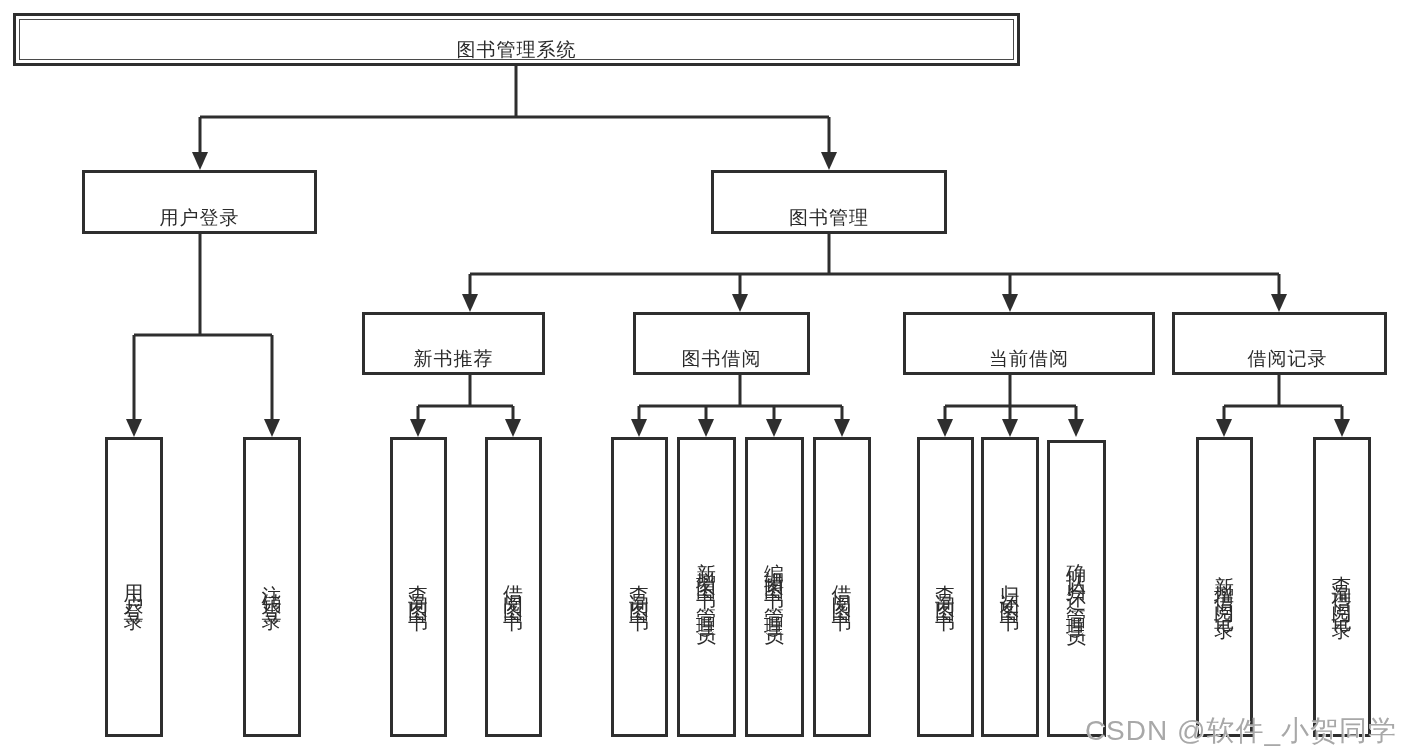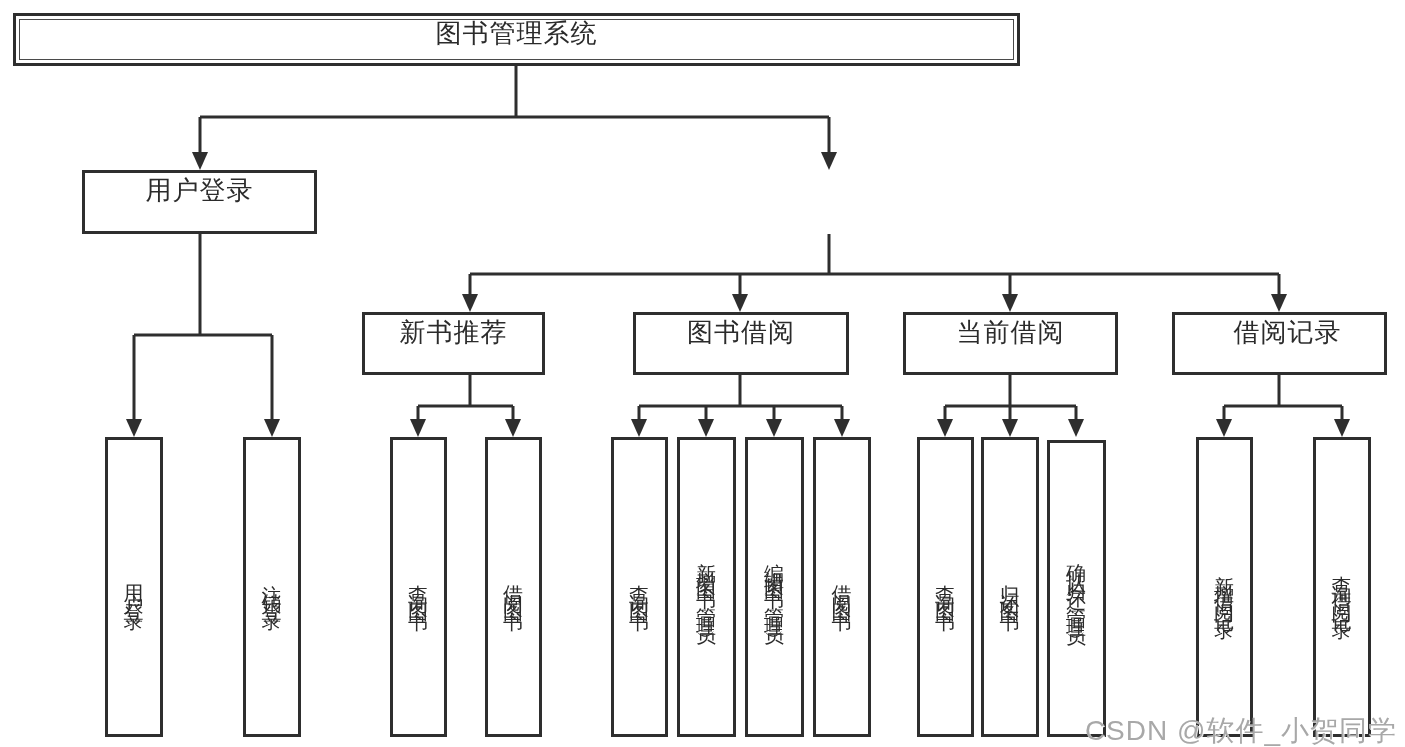--- a/index.html
+++ b/index.html
@@ -2,22 +2,22 @@
 <html><head>
 <meta charset="utf-8">
 <style>
   html,body{margin:0;padding:0;background:#ffffff;}
   body{font-family:"Liberation Sans","DejaVu Sans",sans-serif;}
   .stage{position:relative;width:1405px;height:747px;background:#ffffff;overflow:hidden;}
   svg.connectors{position:absolute;left:0;top:0;z-index:1;}
   .hbox{
     position:absolute;z-index:2;background:#ffffff;
     border:3px solid #2e2e2e;box-sizing:border-box;
-    display:flex;align-items:flex-start;justify-content:center;
-    font-size:26px;color:#2b2b2b;letter-spacing:1px;white-space:nowrap;
+    display:flex;align-items:flex-end;justify-content:center;
+    font-size:19px;color:#2b2b2b;letter-spacing:1px;white-space:nowrap;
   }
   .root-box{outline:1px solid #4a4a4a;outline-offset:-7px;}
   .vbox{
     position:absolute;z-index:2;background:#ffffff;
     border:3px solid #2e2e2e;box-sizing:border-box;
     display:flex;align-items:center;justify-content:center;
     writing-mode:vertical-rl;text-orientation:mixed;
     font-size:20px;color:#2b2b2b;letter-spacing:9px;line-height:1;
   }
   .watermark{
@@ -78,28 +78,31 @@
     </g>
   </svg>
 
   <div class="hbox root-box" style="left:13px;top:13px;width:1007px;height:53px;">
     <span>图书管理系统</span>
   </div>
 
   <div class="hbox" style="left:82px;top:170px;width:235px;height:64px;">
     <span>用户登录</span>
   </div>
+  <div class="hbox" style="left:711px;top:170px;width:236px;height:64px;">
+    <span>图书管理</span>
+  </div>
 
   <div class="hbox" style="left:362px;top:312px;width:183px;height:63px;">
     <span>新书推荐</span>
   </div>
-  <div class="hbox" style="left:633px;top:312px;width:216px;height:63px;">
+  <div class="hbox" style="left:633px;top:312px;width:177px;height:63px;">
     <span>图书借阅</span>
   </div>
-  <div class="hbox" style="left:903px;top:312px;width:215px;height:63px;">
+  <div class="hbox" style="left:903px;top:312px;width:252px;height:63px;">
     <span>当前借阅</span>
   </div>
   <div class="hbox" style="left:1172px;top:312px;width:215px;height:63px;padding-left:16px;">
     <span>借阅记录</span>
   </div>
 
   <div class="vbox" style="left:105px;top:437px;width:58px;height:300px;">
     <span>用户登录</span>
   </div>
   <div class="vbox" style="left:243px;top:437px;width:58px;height:300px;">

